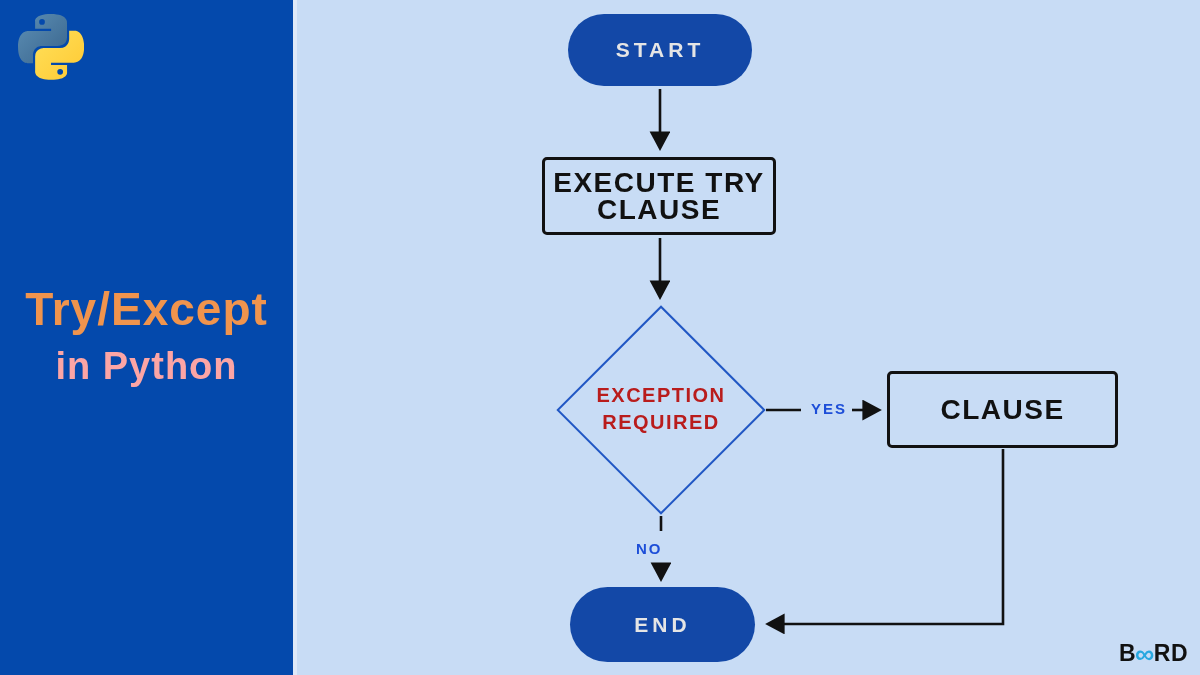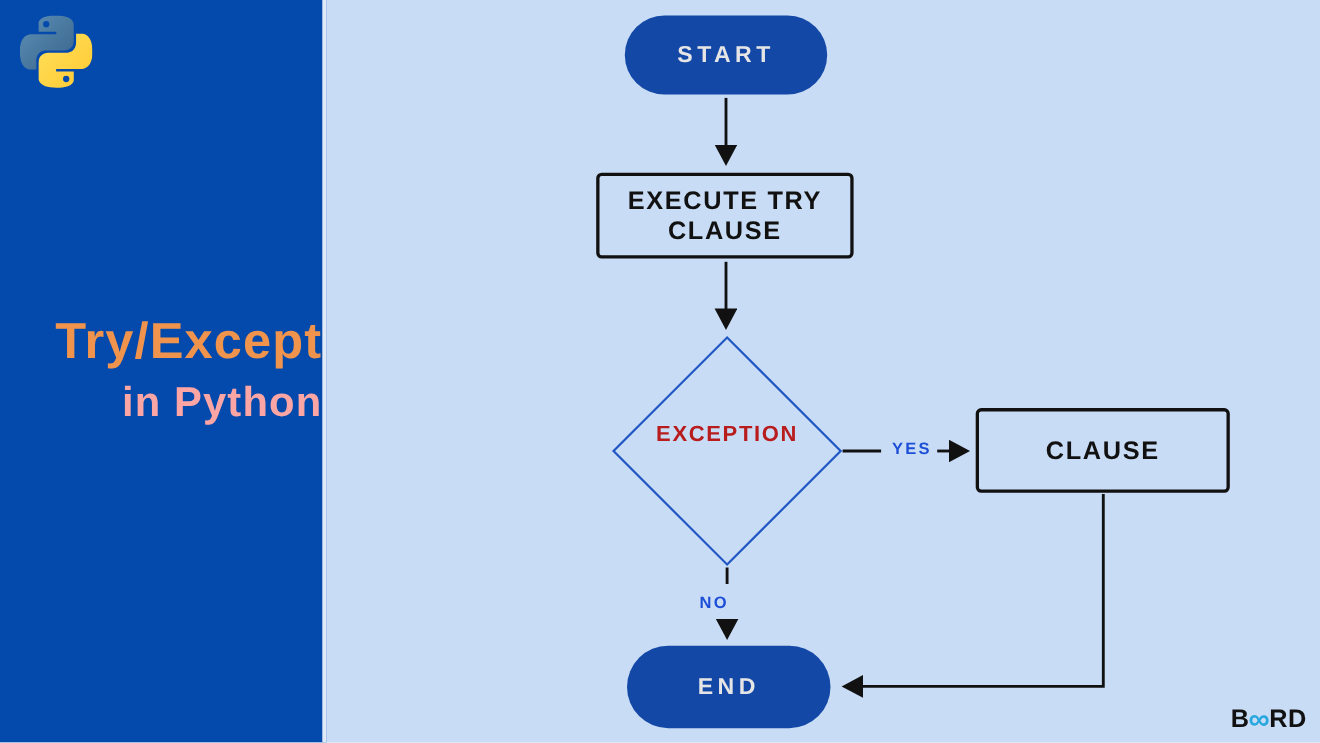--- a/index.html
+++ b/index.html
@@ -7,41 +7,41 @@
   body { font-family:"Liberation Sans", sans-serif; }
   .canvas { position:relative; width:1200px; height:675px; background:#C8DCF5; }
 
   
   .sidebar {
     position:absolute; left:0; top:0; width:297px; height:675px;
     background:#0449AC;
     border-right:4px solid #dfe9f8;
   }
   .py-logo { position:absolute; left:18px; top:14px; width:66px; height:66px; }
-  .sidebar-title { position:absolute; left:0; top:283px; width:293px; text-align:right; }
+  .sidebar-title { position:absolute; left:0; top:283px; width:293px; text-align:center; }
   .title-line1 {
     font-size:46px; font-weight:bold; color:#F0944D; letter-spacing:1px;
     line-height:52px;
   }
   .title-line2 {
     font-size:38px; font-weight:bold; color:#fca5a5; letter-spacing:1px;
     line-height:46px; margin-top:8px;
   }
 
   
   .node { position:absolute; display:flex; align-items:center; justify-content:center; text-align:center; }
   .pill {
     background:#1348A7; color:#e5e5e5; font-weight:bold;
     font-size:21px; letter-spacing:4px;
   }
   .node-start { left:568px; top:14px;  width:184px; height:72px; border-radius:36px; }
   .node-end   { left:570px; top:587px; width:185px; height:75px; border-radius:38px; }
   .procbox {
     border:3px solid #111111; border-radius:5px; background:transparent;
-    color:#111111; font-weight:bold; font-size:23px; letter-spacing:1.5px; line-height:27px;
+    color:#111111; font-weight:bold; font-size:28px; letter-spacing:1.5px; line-height:27px;
   }
   .node-try    { left:542px; top:157px; width:234px; height:78px; }
   .node-except { left:887px; top:371px; width:231px; height:77px; }
 
   .diamond-shape {
     position:absolute; left:587px; top:336px; width:148px; height:148px;
     transform:rotate(45deg); border:2px solid #2157C4; background:#C8DCF5;
   }
   .diamond-label {
     position:absolute; left:551px; top:382px; width:220px; text-align:center;
@@ -112,20 +112,21 @@
   <div class="node procbox node-try">
     <div>
       <div>EXECUTE TRY</div>
       <div>CLAUSE</div>
     </div>
   </div>
 
   <div class="diamond-shape"></div>
   <div class="diamond-label">
     <div>EXCEPTION</div>
+    <div>REQUIRED</div>
   </div>
 
   <div class="branch-label label-yes">YES</div>
   <div class="branch-label label-no">NO</div>
 
   <div class="node procbox node-except">
     <div>
       <div>CLAUSE</div>
     </div>
   </div>

